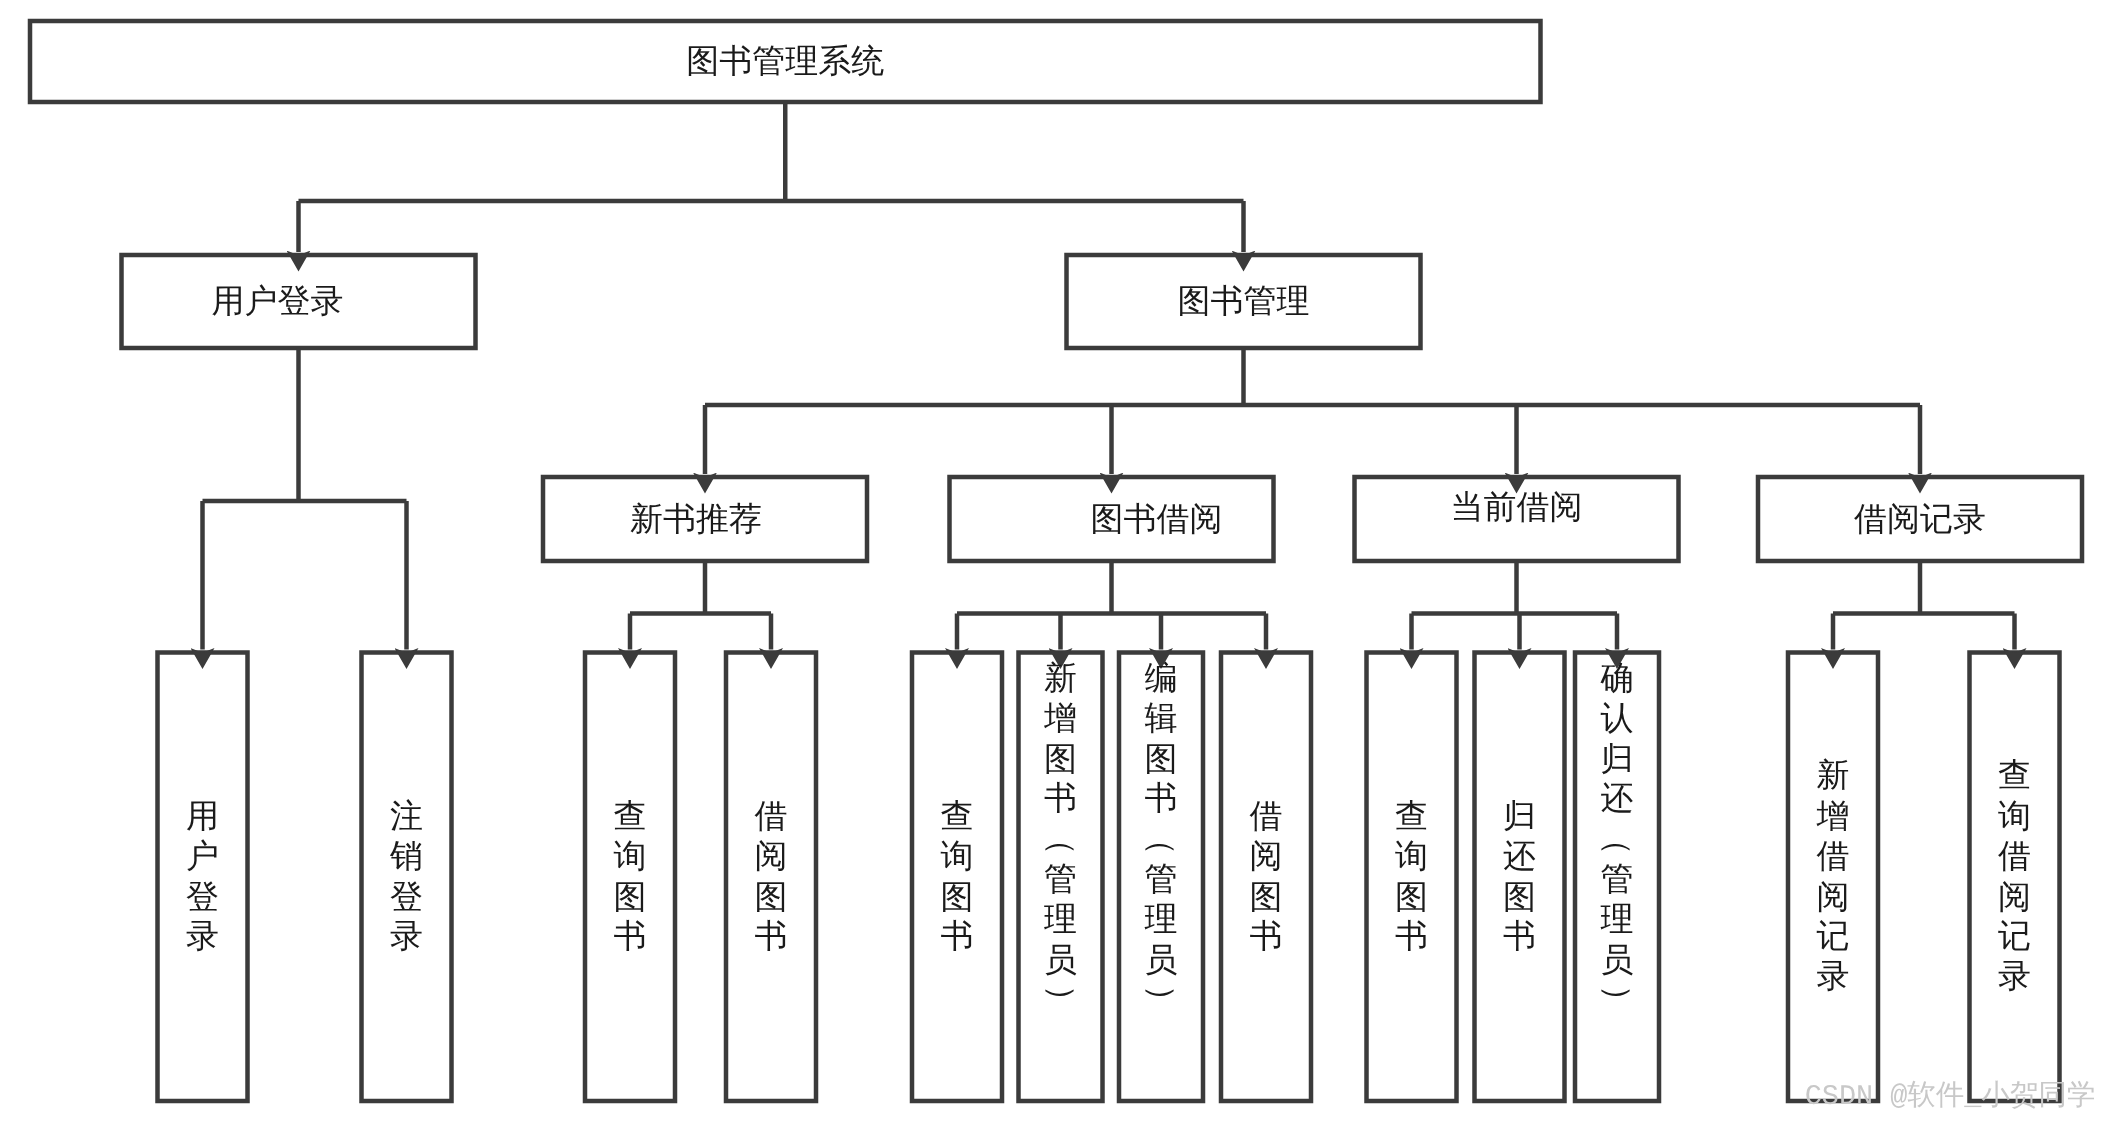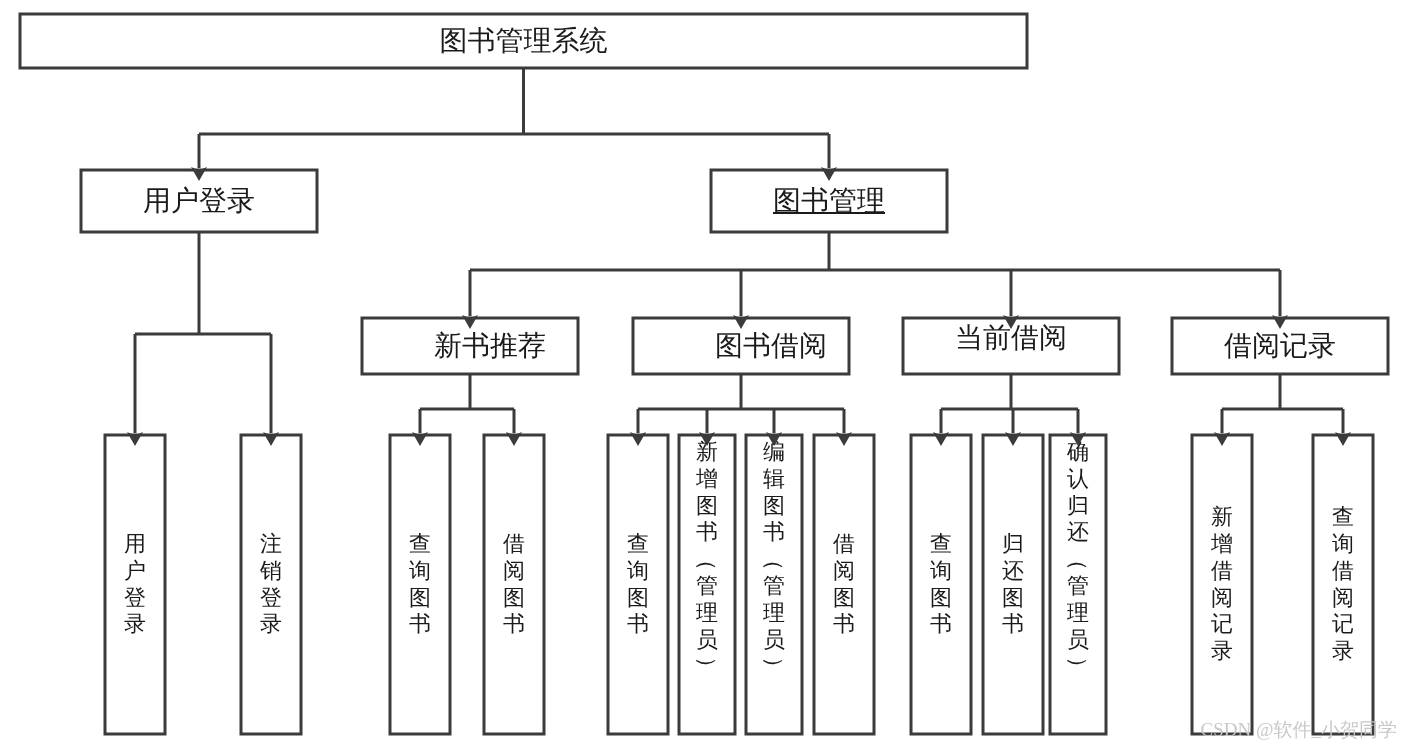--- a/index.html
+++ b/index.html
@@ -60,30 +60,30 @@
   }
   .vtext-char {
     display: block;
   }
   .htext-wrap {
     position: absolute;
     display: flex;
     align-items: center;
     justify-content: center;
     font-family: "Liberation Sans", "DejaVu Sans", sans-serif;
-    font-size: 28px;
+    font-size: 22px;
     color: #1a1a1a;
     pointer-events: none;
     box-sizing: border-box;
   }
   .watermark {
     position: absolute;
     right: 8px;
     bottom: 4px;
-    font-family: Liberation Serif, serif;
+    font-family: Liberation Mono, monospace;
     font-size: 19px;
     color: #c8c8c8;
     white-space: nowrap;
     pointer-events: none;
   }
 </style>
 </head>
 <body>
 
 <div id="diagram-root">
@@ -151,27 +151,27 @@
         <line class="connector" x1="1222" y1="409" x2="1343" y2="409"></line>
         <line class="connector" x1="1222" y1="409" x2="1222" y2="433" marker-end="url(#arrow)"></line>
         <line class="connector" x1="1343" y1="409" x2="1343" y2="433" marker-end="url(#arrow)"></line>
       </g>
   </svg>
 
   <div id="labels-layer">
       <div class="htext-wrap" style="left: 20px; top: 14px; width: 1007px; height: 54px;">
         <span>图书管理系统</span>
       </div>
-      <div class="htext-wrap" style="left: 81px; top: 170px; width: 236px; height: 62px; border-radius: 21px;">
+      <div class="htext-wrap" style="left: 67px; top: 170px; width: 236px; height: 62px; border-radius: 21px;">
         <span>用户登录</span>
       </div>
-      <div class="htext-wrap" style="left: 711px; top: 170px; width: 236px; height: 62px; text-decoration: underline;">
+      <div class="htext-wrap" style="left: 711px; top: 170px; width: 236px; height: 62px;">
         <span>图书管理</span>
       </div>
-      <div class="htext-wrap" style="left: 382px; top: 318px; width: 216px; height: 56px;">
+      <div class="htext-wrap" style="left: 356px; top: 318px; width: 216px; height: 56px;">
         <span>新书推荐</span>
       </div>
       <div class="htext-wrap" style="left: 633px; top: 318px; width: 216px; height: 56px; margin-left: 30px;">
         <span>图书借阅</span>
       </div>
       <div class="htext-wrap" style="left: 903px; top: 318px; width: 216px; height: 40px;">
         <span>当前借阅</span>
       </div>
       <div class="htext-wrap" style="left: 1172px; top: 318px; width: 216px; height: 56px;">
         <span>借阅记录</span>

